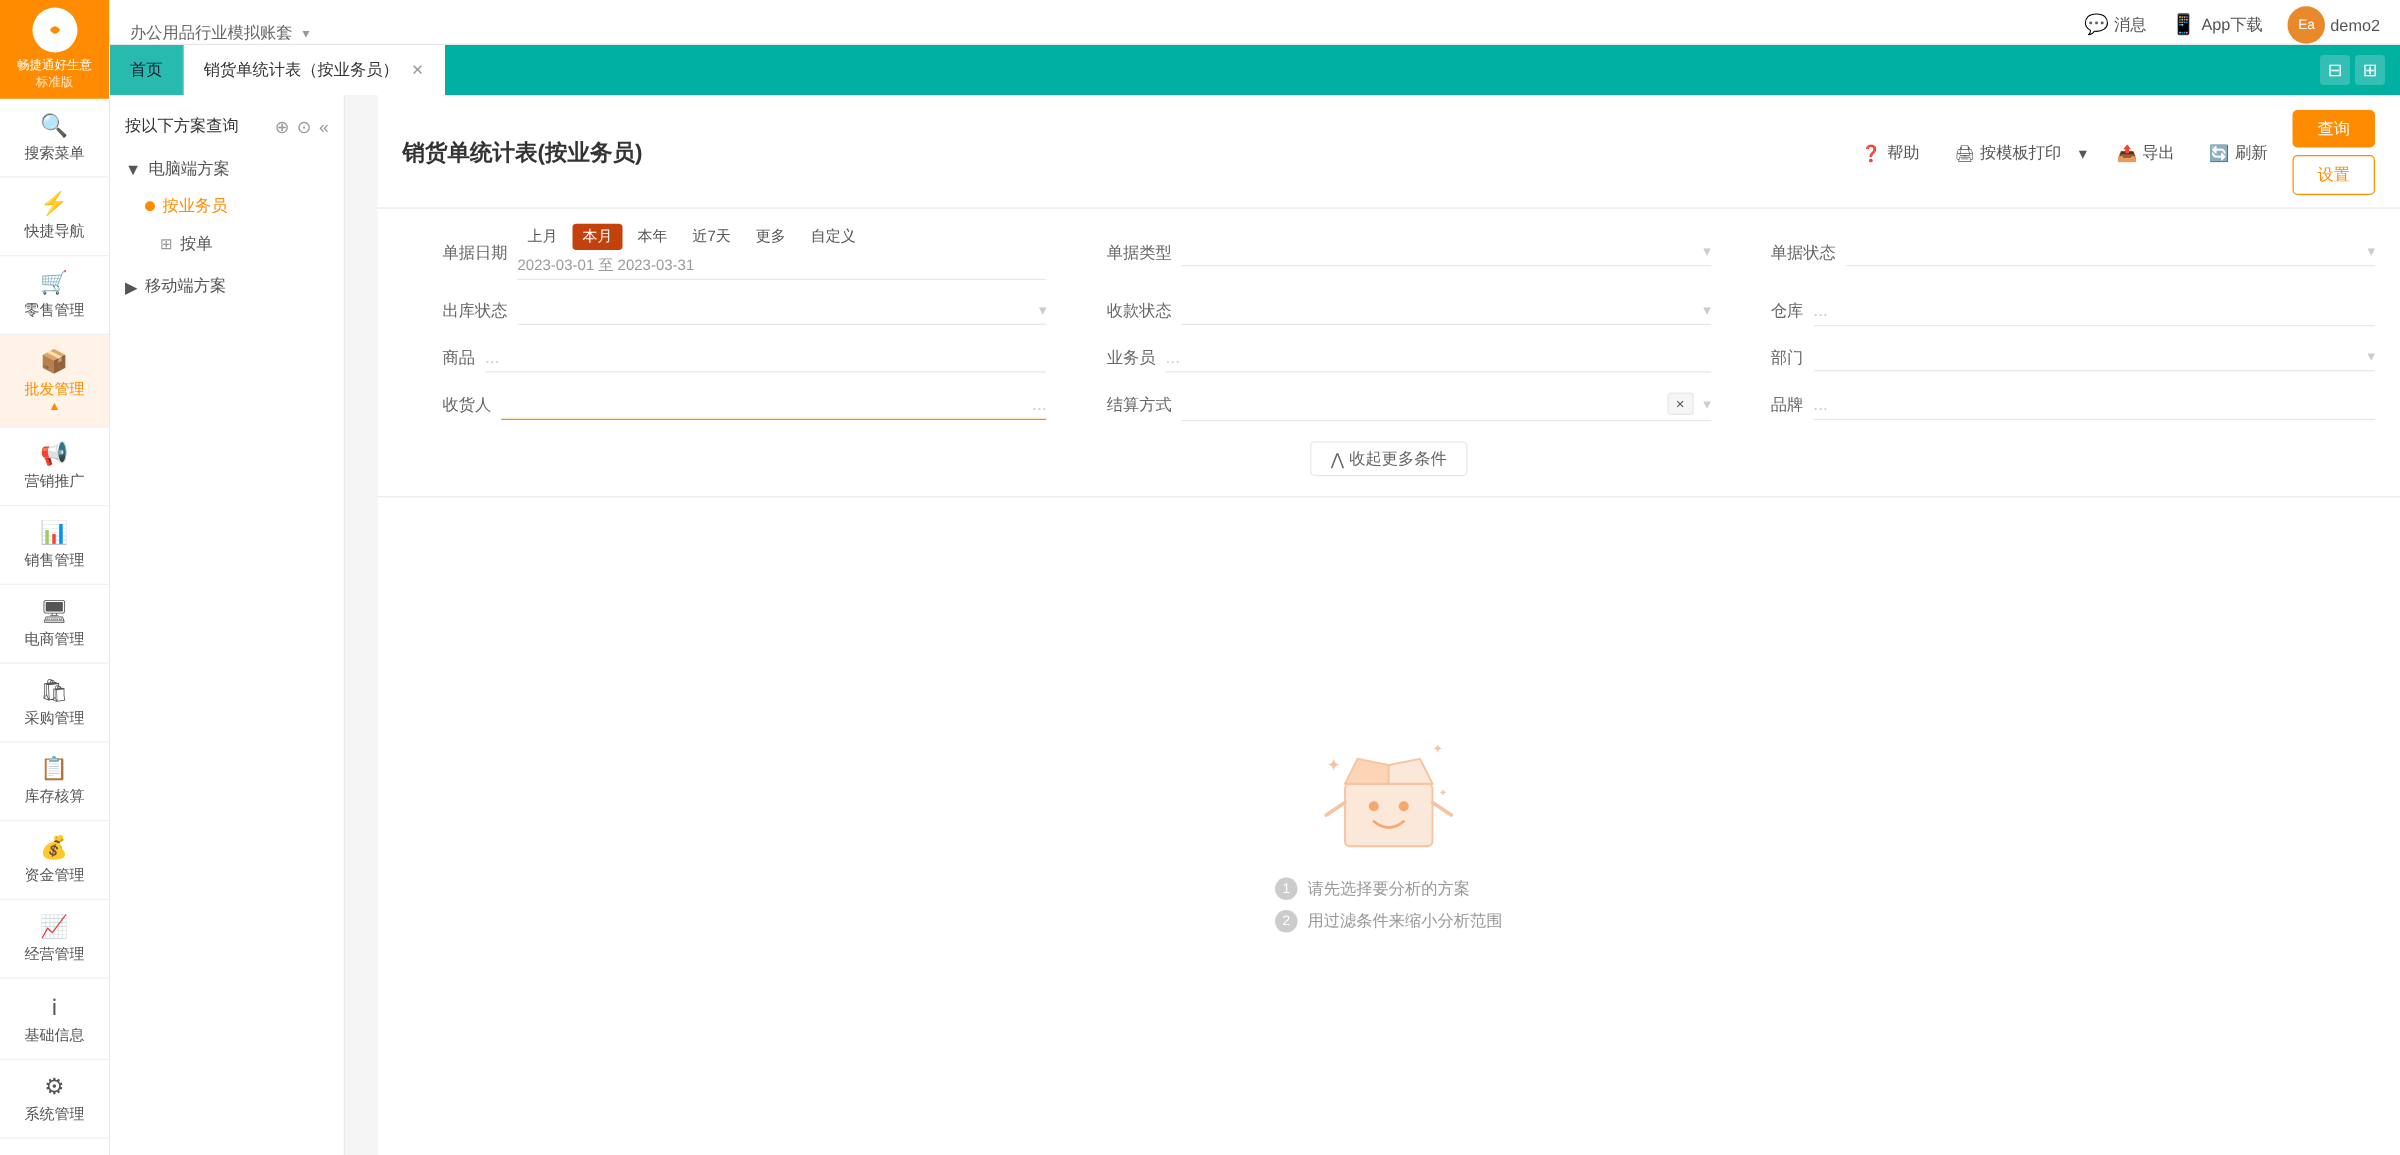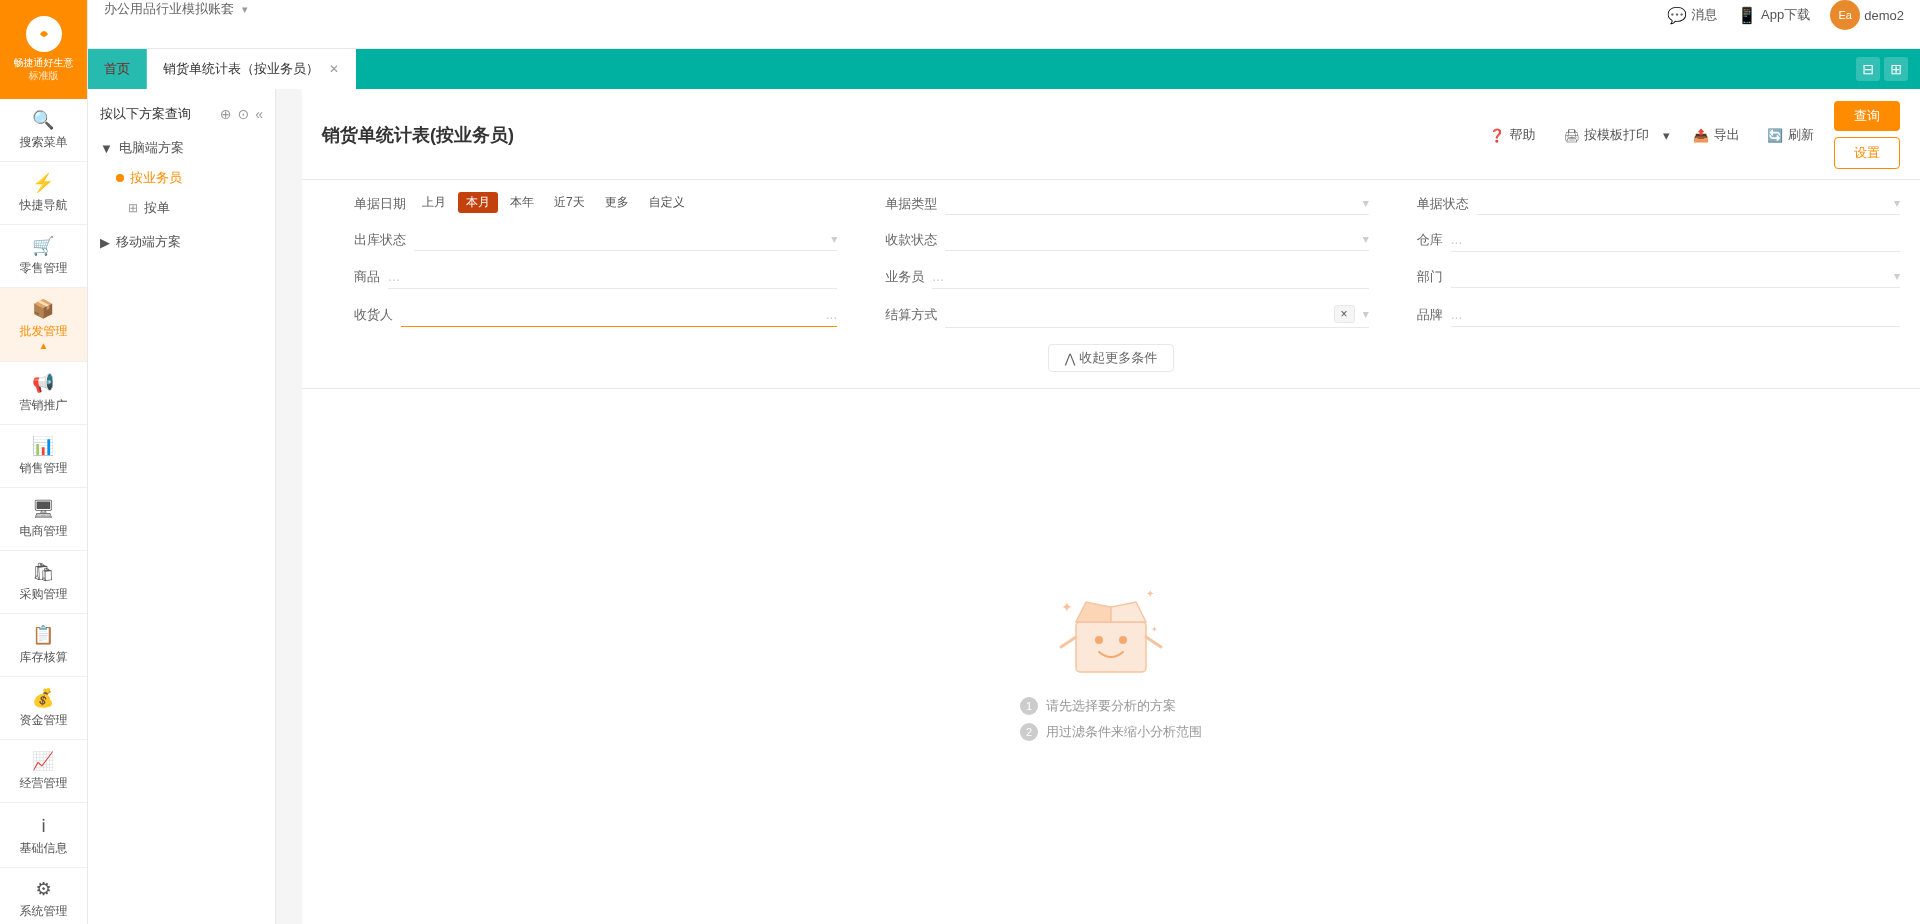--- a/index.html
+++ b/index.html
@@ -16,21 +16,21 @@
       height: 100%;
       overflow-y: auto;
     }
     .sidebar-logo {
       width: 88px;
       background: #ff8c00;
       display: flex;
       flex-direction: column;
       align-items: center;
       justify-content: center;
-      padding: 16px 5px;
+      padding: 6px 5px;
       color: #fff;
       font-size: 11px;
     }
     .sidebar-logo .logo-icon {
       width: 36px;
       height: 36px;
       background: #fff;
       border-radius: 50%;
       display: flex;
       align-items: center;
@@ -56,25 +56,25 @@
     .main-area {
       flex: 1;
       display: flex;
       flex-direction: column;
       height: 100%;
       overflow: hidden;
     }
 
     
     .top-header {
-      height: 49px;
+      height: 36px;
       background: #fff;
       border-bottom: 1px solid #e8e8e8;
       display: flex;
-      align-items: flex-start;
+      align-items: flex-end;
       justify-content: space-between;
       padding: 0 16px;
     }
     .top-header-left {
       display: flex;
       align-items: center;
       gap: 8px;
       color: #666;
       font-size: 13px;
     }
@@ -119,21 +119,21 @@
       align-items: center;
       padding: 0 16px;
       color: rgba(255,255,255,0.85);
       cursor: pointer;
       font-size: 13px;
       gap: 6px;
       border-right: 1px solid rgba(255,255,255,0.2);
     }
     .tab-item.home {
       background: rgba(255,255,255,0.15);
-      color: #7f1d1d;
+      color: #0f172a;
     }
     .tab-item.active {
       background: #fff;
       color: #333;
     }
     .tab-item .close-btn {
       font-size: 12px;
       color: #999;
       cursor: pointer;
       margin-left: 4px;
@@ -652,20 +652,21 @@
             <span class="filter-label">单据日期</span>
             <div class="date-filter">
               <div class="date-tabs">
                 <span class="date-tab">上月</span>
                 <span class="date-tab active">本月</span>
                 <span class="date-tab">本年</span>
                 <span class="date-tab">近7天</span>
                 <span class="date-tab">更多</span>
                 <span class="date-tab">自定义</span>
               </div>
+              <div class="date-range">2023-03-01 至 2023-03-31</div>
             </div>
           </div>
           <div class="filter-item">
             <span class="filter-label">单据类型</span>
             <div class="filter-select">
               <span class="select-placeholder"></span>
               <span class="chevron">▾</span>
             </div>
           </div>
           <div class="filter-item">

